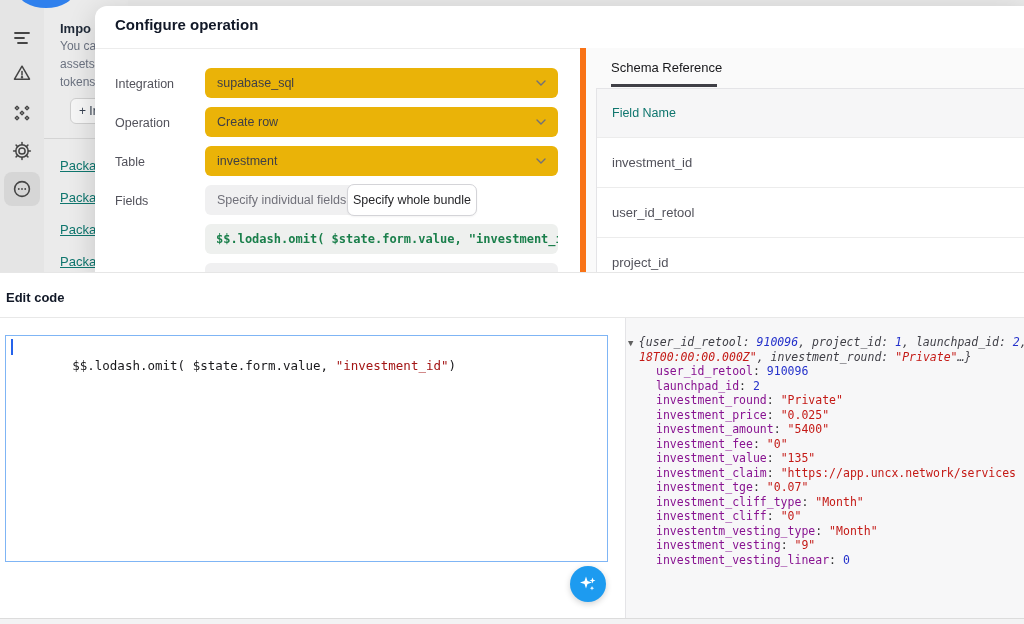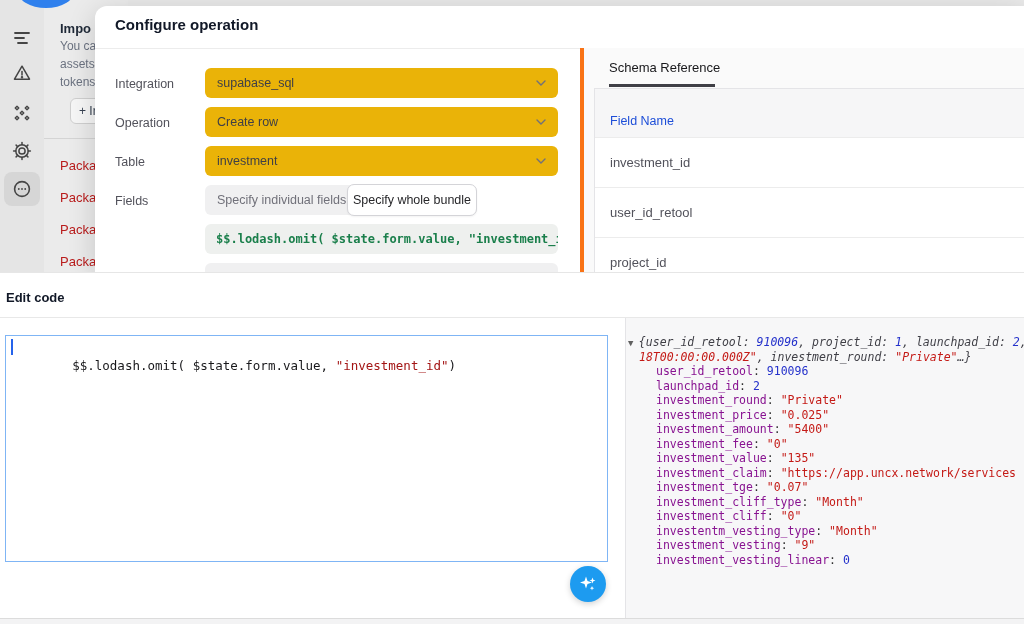--- a/index.html
+++ b/index.html
@@ -14,44 +14,44 @@
   .rail-icon svg { display:block; width:20px; height:20px; }
   #rail-highlight { position:absolute; left:4px; top:172px; width:36px; height:34px; background:#d6d6d6; border-radius:8px; }
   #logo-circle { position:absolute; left:17px; top:-28px; width:58px; height:36px; background:#2f80ed; border-radius:50%; z-index:3; }
 
   
   #navcol { left:44px; top:0; width:84px; height:272px; background:#ebebeb; z-index:1; }
   #nav-heading { position:absolute; left:16px; top:21px; font-size:13px; font-weight:700; color:#1f2937; white-space:nowrap; }
   .nav-desc-line { position:absolute; left:16px; font-size:12px; color:#6b7280; white-space:nowrap; }
   #nav-add-btn { position:absolute; left:26px; top:98px; width:60px; height:26px; background:#f6f6f6; border:1px solid #cfcfcf; border-radius:6px; font-size:12px; color:#374151; line-height:24px; padding-left:8px; white-space:nowrap; cursor:pointer; }
   #nav-divider { position:absolute; left:0; top:138px; width:84px; height:1px; background:#d4d4d4; }
-  .nav-item { position:absolute; left:16px; font-size:13px; color:#b91c1c; white-space:nowrap; cursor:pointer; }
+  .nav-item { position:absolute; left:16px; font-size:13px; color:#0f766e; white-space:nowrap; cursor:pointer;text-decoration:underline; }
 
   
   #modal { left:95px; top:6px; width:929px; height:266px; background:#ffffff; border-radius:12px 0 0 0; box-shadow:0 6px 28px rgba(0,0,0,.16); z-index:5; overflow:hidden; }
   #modal-title { position:absolute; left:20px; top:10px; font-size:15px; font-weight:700; color:#111827; }
   #modal-header-divider { position:absolute; left:0; top:42px; width:929px; height:1px; background:#ececec; }
   .form-label { position:absolute; left:20px; width:85px; font-size:12.5px; color:#52525b; line-height:16px; }
   .select-field { position:absolute; left:110px; width:353px; height:30px; background:#eab308; border-radius:6px; cursor:pointer; }
   .select-value { position:absolute; left:12px; top:0; line-height:30px; font-size:12.5px; color:#3f3f46; white-space:nowrap; }
   .select-chevron { position:absolute; right:12px; top:12px; width:10px; height:6px; }
   #toggle-group { position:absolute; left:110px; top:179px; width:272px; height:30px; background:#f0f0f1; border-radius:6px; }
   #toggle-off { position:absolute; left:12px; top:0; line-height:30px; font-size:12.5px; color:#71717a; white-space:nowrap; cursor:pointer; }
   #toggle-on { position:absolute; left:252px; top:178px; width:130px; height:32px; background:#ffffff; border:1px solid #d4d4d8; border-radius:7px; font-size:12.5px; color:#27272a; text-align:center; line-height:30px; white-space:nowrap; cursor:pointer; box-shadow:0 1px 2px rgba(0,0,0,.05); }
   #bundle-field { position:absolute; left:110px; top:218px; width:353px; height:30px; background:#eef0ee; border-radius:6px; overflow:hidden; cursor:text; }
   #bundle-code { position:absolute; left:11px; top:0; line-height:30px; font-family:"DejaVu Sans Mono", monospace; font-size:12px; font-weight:700; color:#1a7f4b; white-space:pre; }
   #partial-field { position:absolute; left:110px; top:257px; width:353px; height:30px; background:#f0f0f1; border-radius:6px; }
 
   
-  #schema-panel { position:absolute; left:485px; top:42px; width:444px; height:224px; background:#fafafa; border-left:4px solid #f97316; }
+  #schema-panel { position:absolute; left:485px; top:42px; width:444px; height:224px; background:#fafafa; border-left:6px solid #f97316; }
   #schema-tab { position:absolute; left:25px; top:12px; font-size:13px; color:#18181b; cursor:pointer; white-space:nowrap; }
   #schema-tab-underline { position:absolute; left:25px; top:36px; width:106px; height:2.5px; background:#3f3f46; }
   #schema-table { position:absolute; left:10px; top:40px; width:434px; height:184px; border-top:1px solid #e4e4e7; border-left:1px solid #e4e4e7; background:#ffffff; overflow:hidden; }
   #schema-header { position:absolute; left:0; top:0; width:434px; height:49px; background:#f6f6f7; border-bottom:1px solid #ececec; }
-  #schema-header-label { position:absolute; left:15px; top:17px; font-size:12.5px; color:#1d4ed8;margin-top:8px; }
+  #schema-header-label { position:absolute; left:15px; top:17px; font-size:12.5px; color:#0f766e; }
   .schema-row { position:absolute; left:0; width:434px; height:50px; background:#ffffff; border-bottom:1px solid #ececec; }
   .schema-row span { position:absolute; left:15px; top:17px; font-size:13px; color:#52525b; white-space:nowrap; }
 
   
   #bottom-panel { left:0; top:272px; width:1024px; height:352px; background:#ffffff; border-top:1px solid #e6e6e6; z-index:10; }
   #edit-title { position:absolute; left:6px; top:17px; font-size:13px; font-weight:700; color:#111827; }
   #edit-divider { position:absolute; left:0; top:44px; width:1024px; height:1px; background:#e8e8e8; }
   #code-editor { position:absolute; left:5px; top:62px; width:603px; height:227px; background:#ffffff; border:1.5px solid #7fb5f5; cursor:text; }
   #code-line { position:absolute; left:6px; top:4px; font-family:"DejaVu Sans Mono", monospace; font-size:12.5px; line-height:17px; white-space:pre; color:#18181b; }
   #code-cursor { position:absolute; left:5px; top:3px; width:1.5px; height:16px; background:#2563eb; }

